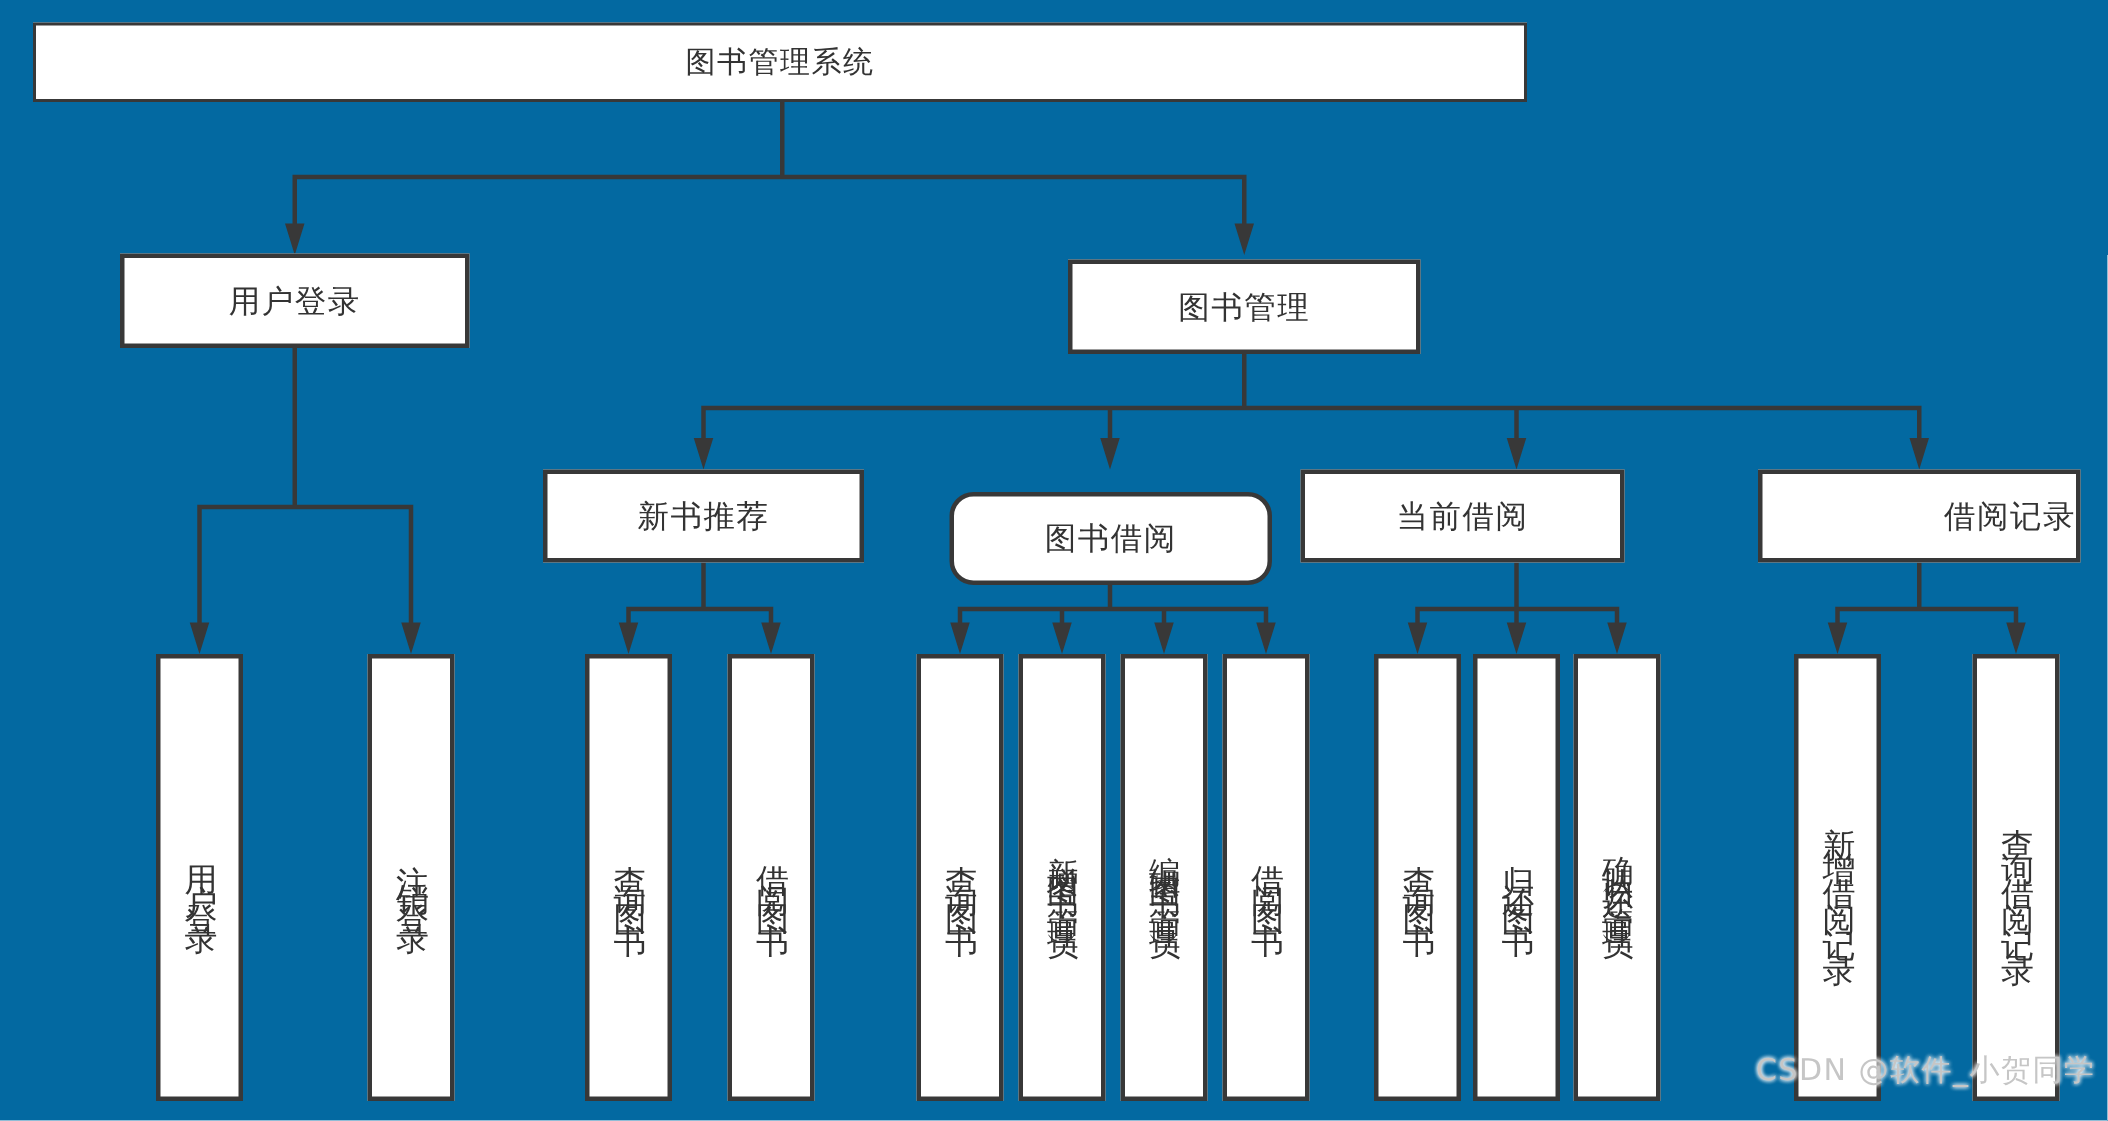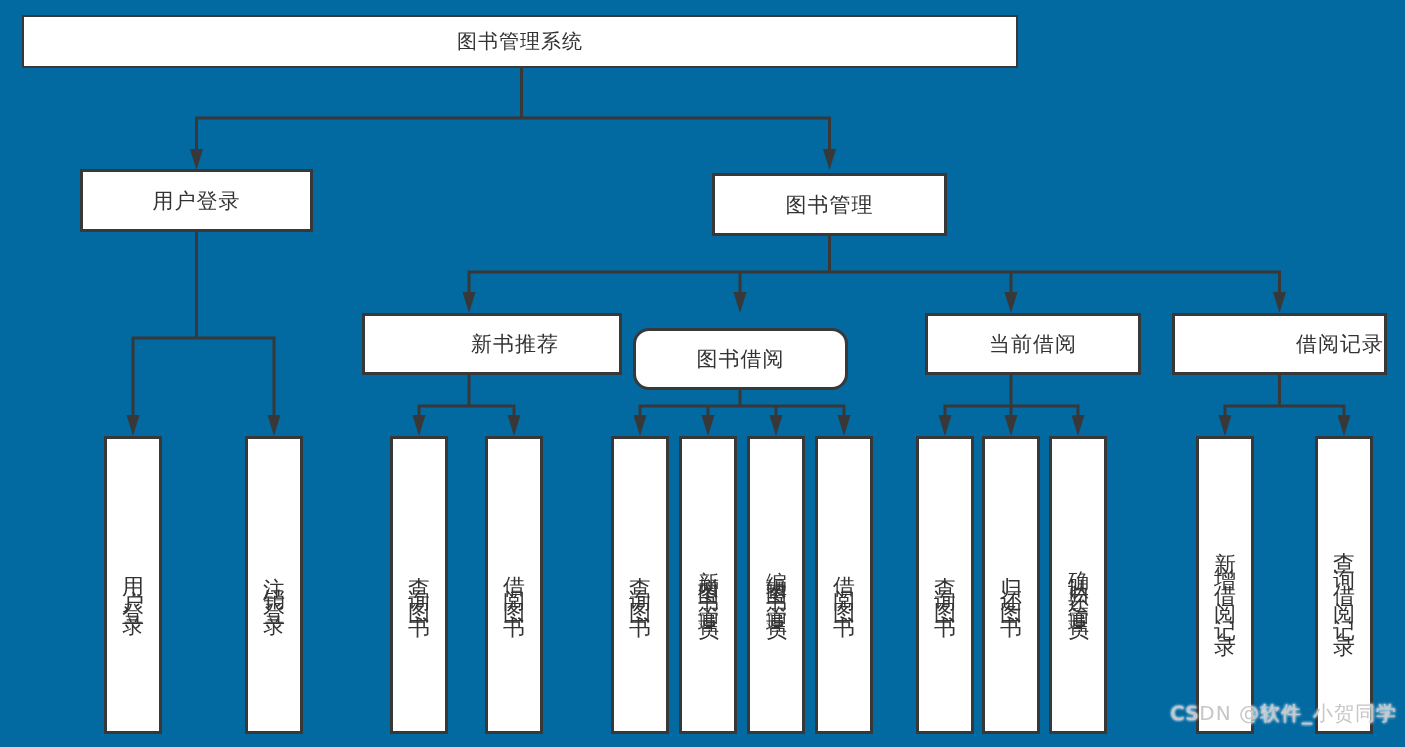--- a/index.html
+++ b/index.html
@@ -48,27 +48,27 @@
     <span>图书管理系统</span>
   </div>
 
   <div class="node" style="left:80px;top:169px;width:227px;height:57px;">
     <span>用户登录</span>
   </div>
   <div class="node" style="left:712px;top:157px;width:229px;height:57px;margin-top:16px;">
     <span>图书管理</span>
   </div>
 
-  <div class="node" style="left:362px;top:313px;width:208px;height:56px;padding-left:46px;">
+  <div class="node" style="left:362px;top:313px;width:208px;height:56px;">
     <span>新书推荐</span>
   </div>
   <div class="node" style="left:633px;top:328px;width:209px;height:56px;border-radius:16px;">
     <span>图书借阅</span>
   </div>
-  <div class="node" style="left:925px;top:313px;width:210px;height:56px;text-align:right;">
+  <div class="node" style="left:867px;top:313px;width:210px;height:56px;text-align:right;">
     <span>当前借阅</span>
   </div>
   <div class="node" style="left:1172px;top:313px;width:209px;height:56px;justify-content:flex-end;">
     <span>借阅记录</span>
   </div>
 
   <div class="leaf" style="left:104px;top:436px;width:52px;height:292px;">
     <span class="vlabel chars4">用户登录</span>
   </div>
   <div class="leaf" style="left:245px;top:436px;width:52px;height:292px;">

